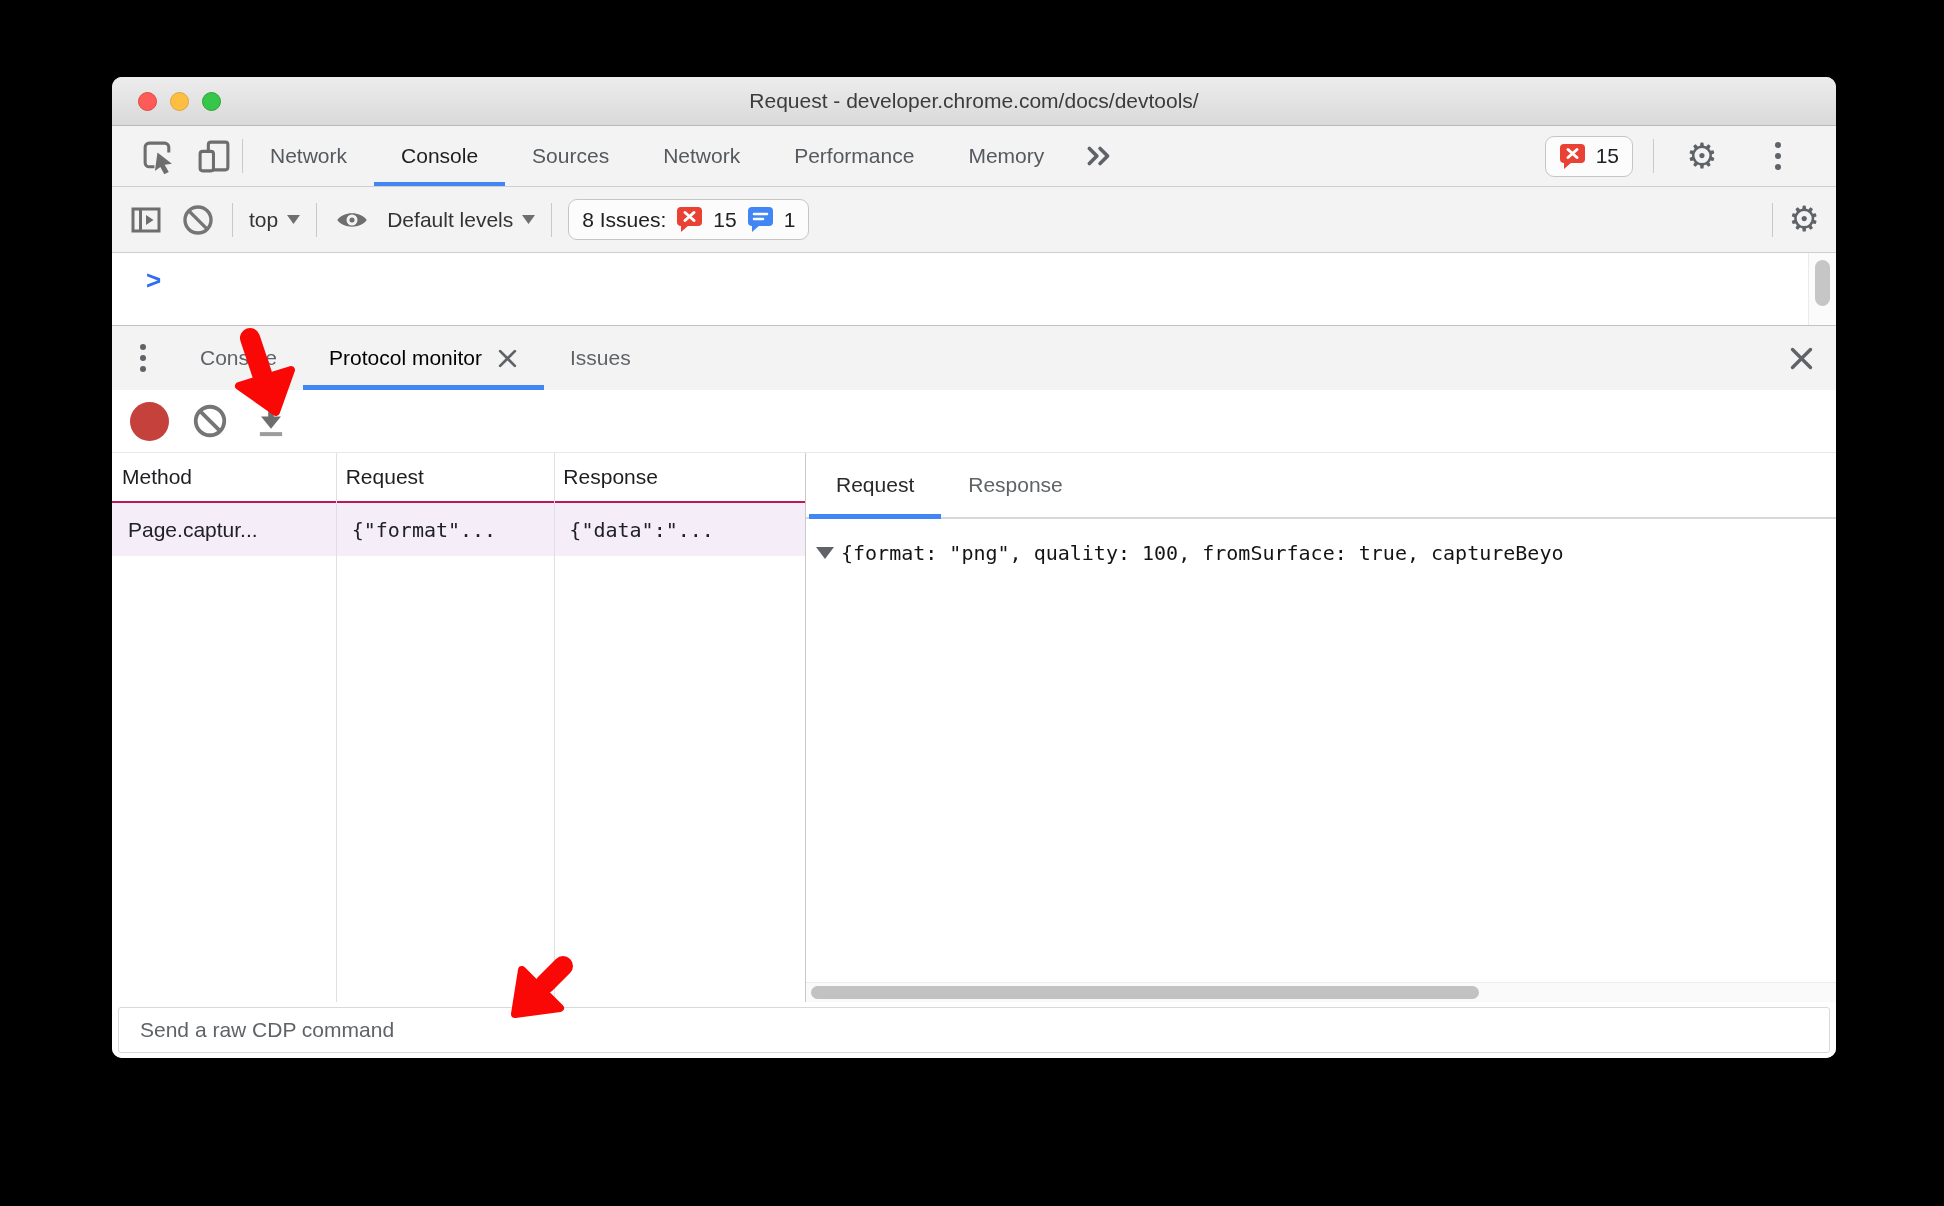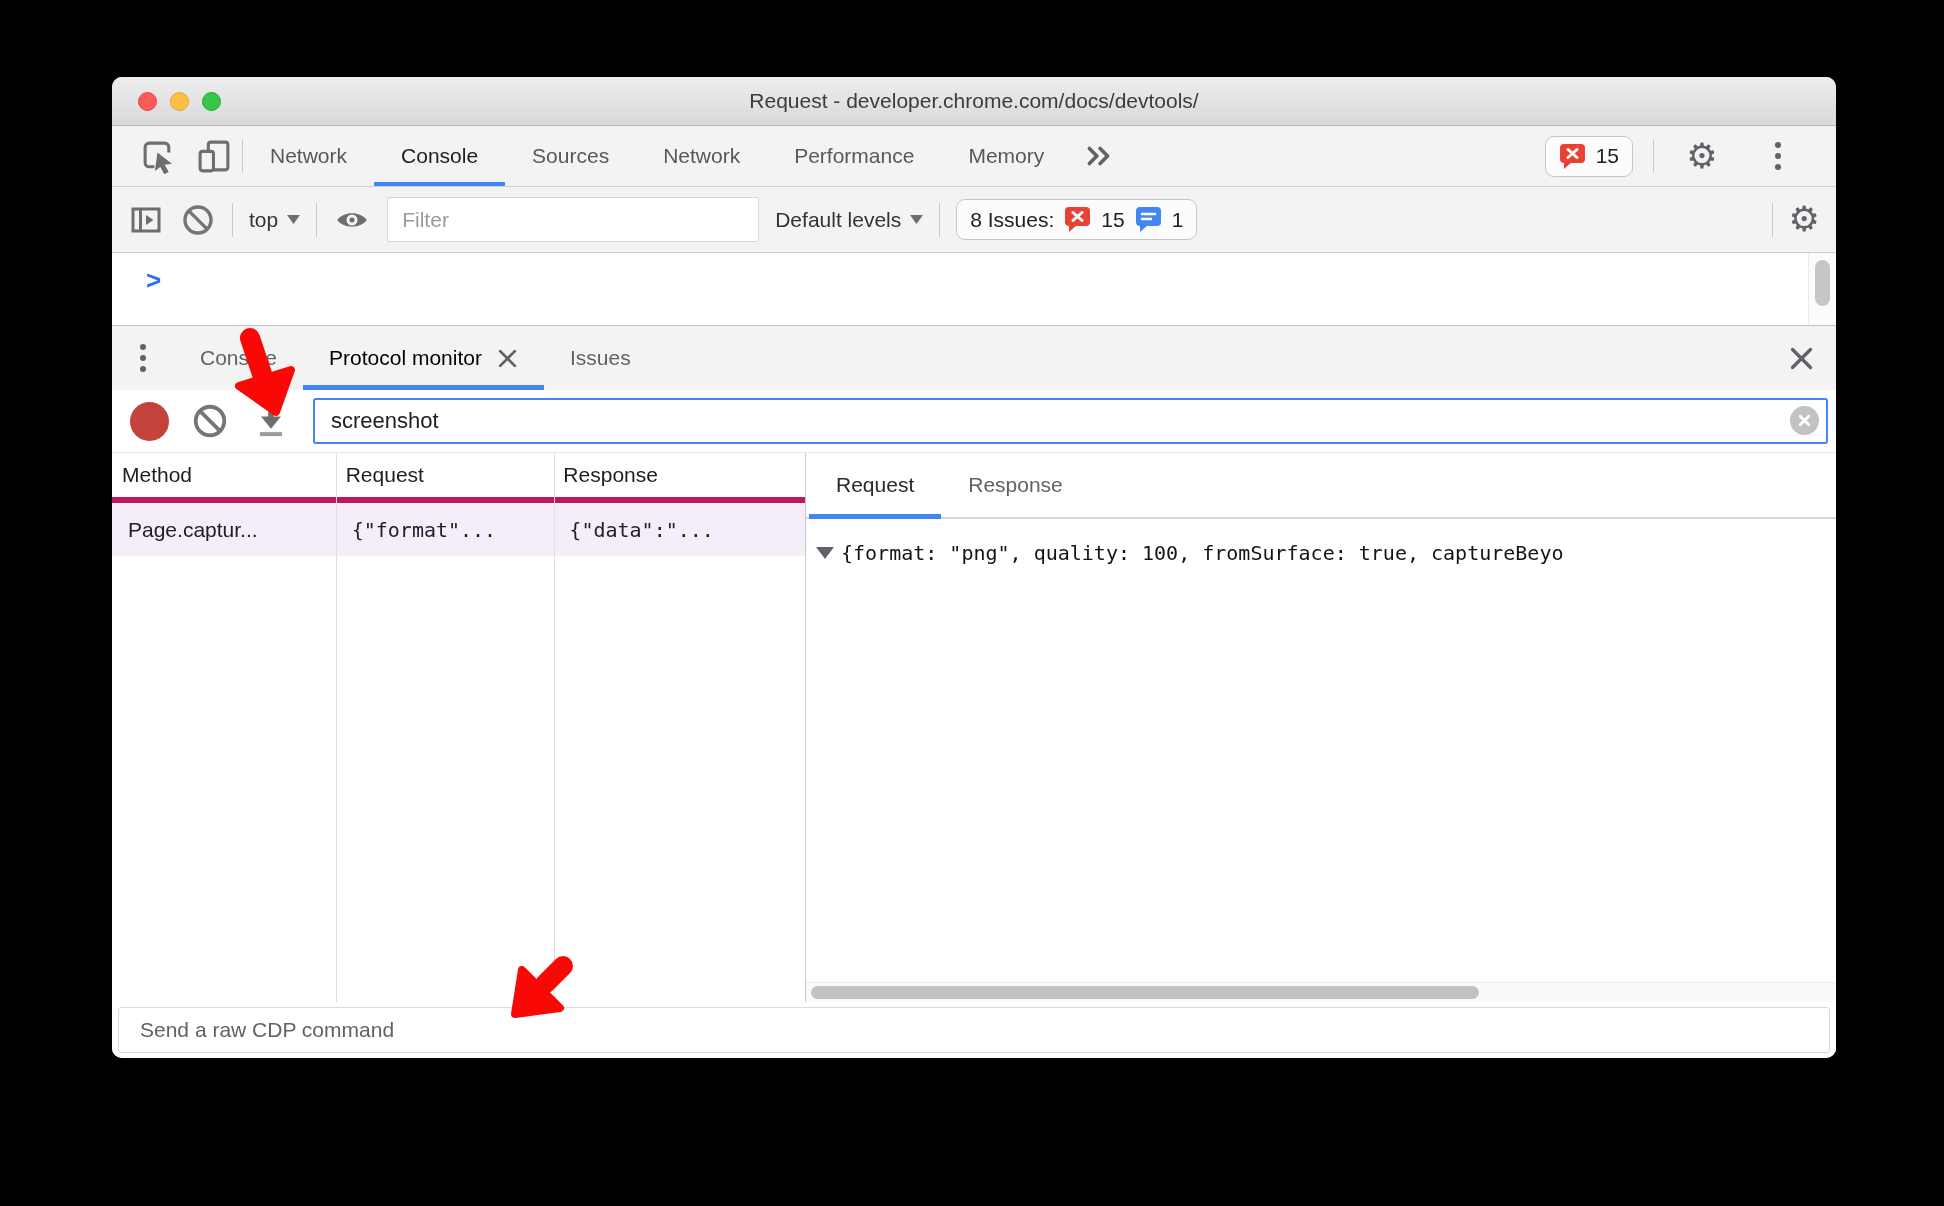--- a/index.html
+++ b/index.html
@@ -75,21 +75,21 @@
                font-size:22px; color:#202124; padding:0 48px 0 16px;
                font-family:"Liberation Sans", sans-serif; }
   .clear-circle { position:absolute; right:9px; top:8px; width:29px; height:29px; border-radius:50%;
                   background:#c2c2c2; display:flex; align-items:center; justify-content:center; }
 
   
   .content { height:550px; border-top:1px solid #e8e8e8; display:flex; background:#fff; }
   .table-pane { width:694px; border-right:1px solid #c9c9c9; position:relative; background:#fff; }
   .col-line { position:absolute; top:0; bottom:0; width:1px; background:#e0e0e0; z-index:3; }
   .col-line.c1 { left:224px; } .col-line.c2 { left:442px; }
-  .table-header { height:50px; border-bottom:6px solid #be185d; display:flex; align-items:center;
+  .table-header { height:50px; border-bottom:2px solid #be185d; display:flex; align-items:center;
                   font-size:21px; color:#1c1e21; }
   .th { padding-left:10px; }
   .th.m { width:224px; } .th.rq { width:218px; } .th.rs { width:252px; }
   .table-row { height:53px; background:#f5edf8; display:flex; align-items:center; font-size:21px; color:#202124; }
   .td { padding-left:16px; overflow:hidden; white-space:nowrap; }
   .td.m { width:224px; } .td.rq { width:218px; } .td.rs { width:252px; }
   .mono { font-family:"DejaVu Sans Mono", monospace; font-size:20px; }
 
   .detail-pane { flex:1; display:flex; flex-direction:column; background:#fff; overflow:hidden; }
   .detail-tabs { height:66px; display:flex; align-items:stretch; padding-left:3px;
@@ -218,21 +218,20 @@
       </svg>
     </div>
     <div class="vsep"></div>
     <div class="icon-btn">
       <svg class="ic" width="38" height="38" viewBox="0 0 36 36">
         <path d="M4 18 C10 9.5 26 9.5 32 18 C26 26.5 10 26.5 4 18 Z" fill="#6e6e6e"></path>
         <circle cx="18" cy="18" r="5.2" fill="#f3f3f3"></circle>
         <circle cx="18" cy="18" r="2.4" fill="#6e6e6e"></circle>
       </svg>
     </div>
-    <input class="filter-input" placeholder="Filter" style="">
     <div class="selector">
       <span>Default levels</span>
       <svg class="ic" width="13" height="9" viewBox="0 0 13 9">
         <polygon points="0,0 13,0 6.5,9" fill="#6e6e6e"></polygon>
       </svg>
     </div>
     <div class="vsep"></div>
     <div class="pill">
       <span>8 Issues:</span>
       <svg class="ic" width="27" height="27" viewBox="0 0 27 27">
@@ -294,28 +293,20 @@
         <circle cx="18" cy="18" r="13.5" fill="none" stroke="#757575" stroke-width="3.6"></circle>
         <line x1="9.3" y1="9.3" x2="26.7" y2="26.7" stroke="#757575" stroke-width="3.6"></line>
       </svg>
     </div>
     <div class="icon-btn">
       <svg class="ic" width="40" height="40" viewBox="0 0 36 36">
         <rect x="15.5" y="5" width="5" height="10" fill="#6e6e6e"></rect>
         <polygon points="9,14 27,14 18,25" fill="#6e6e6e"></polygon>
         <rect x="8" y="28" width="20" height="3.6" fill="#9c9c9c"></rect>
       </svg>
-    </div>
-    <div class="pm-filter-wrap">
-      <input class="pm-filter" value="screenshot" style="">
-      <div class="clear-circle">
-        <svg class="ic" width="13" height="13" viewBox="0 0 12 12">
-          <path d="M2 2 L10 10 M10 2 L2 10" stroke="#fff" stroke-width="2.6" stroke-linecap="round"></path>
-        </svg>
-      </div>
     </div>
   </div>
 
   <div class="content">
 
     <div class="table-pane">
       <div class="col-line c1"></div>
       <div class="col-line c2"></div>
       <div class="table-header">
         <div class="th m">Method</div>

